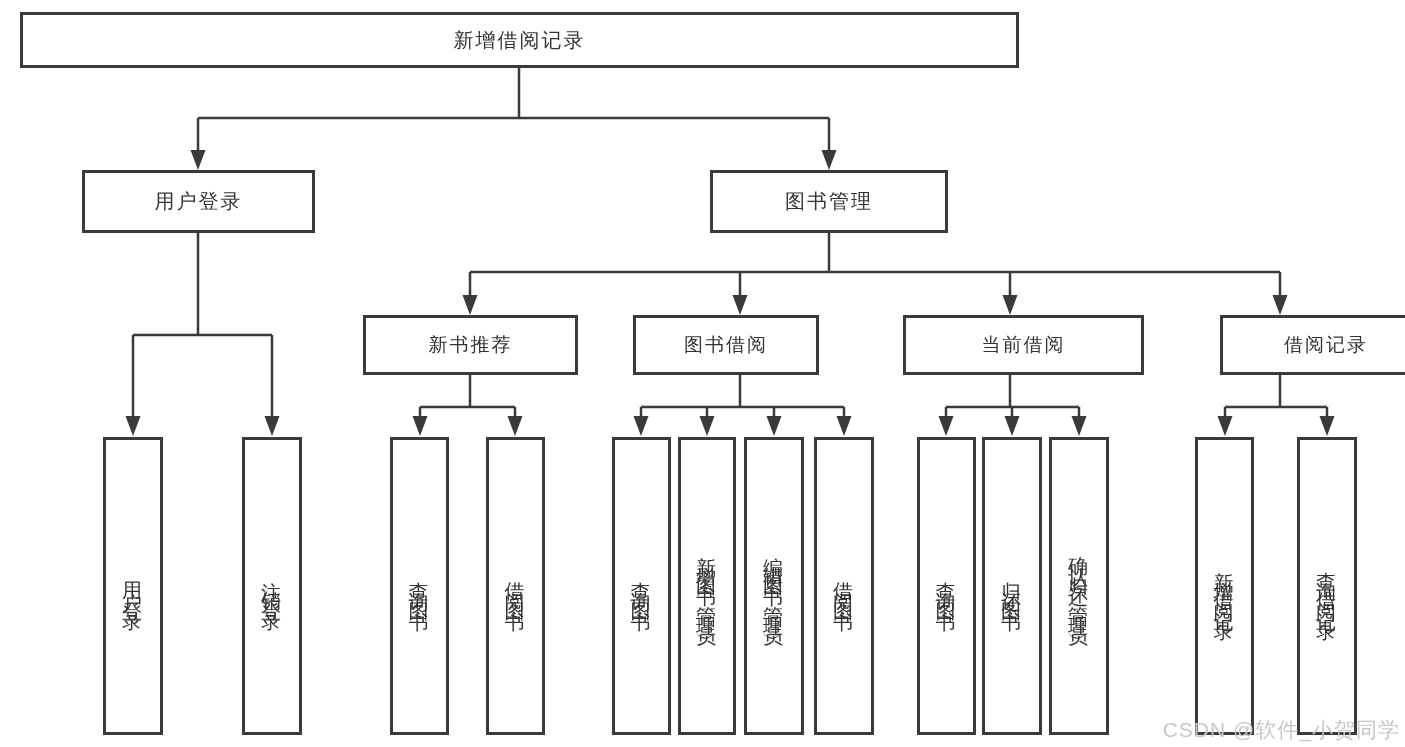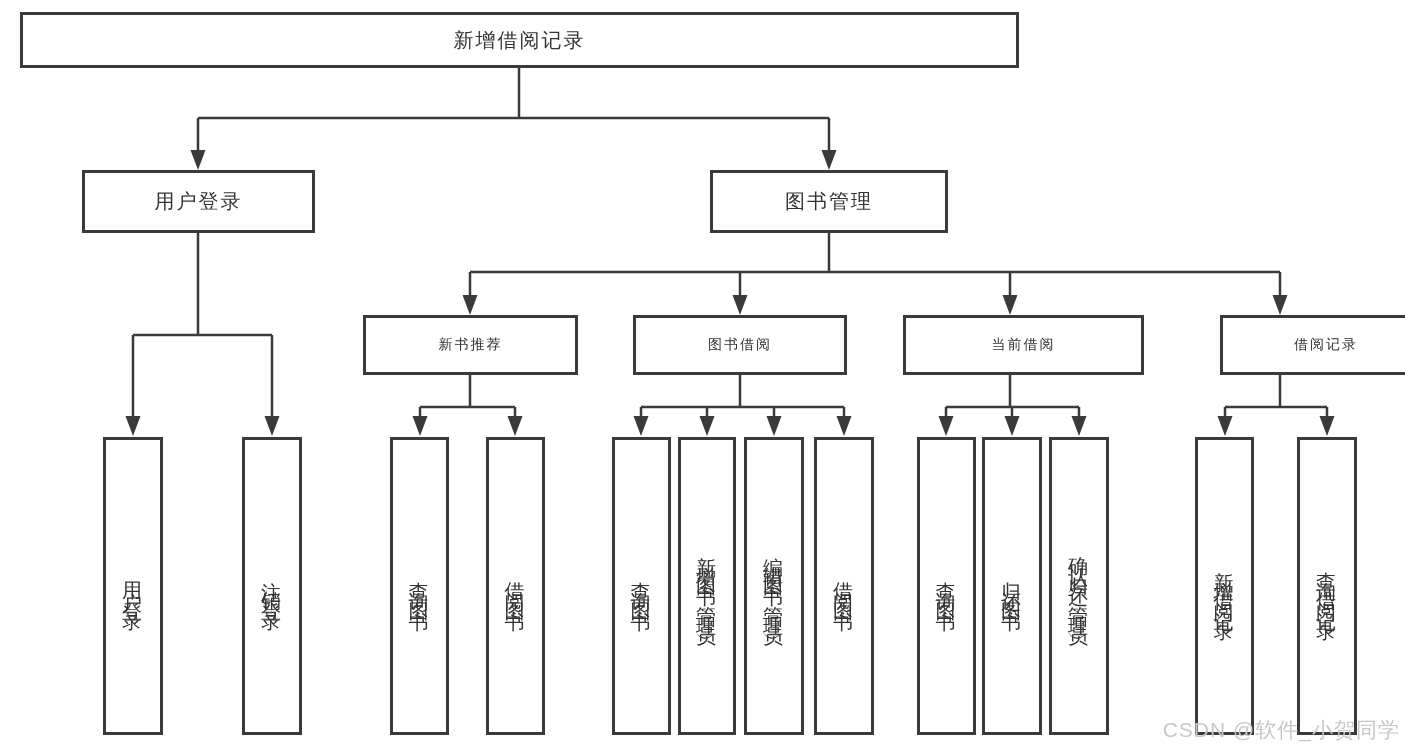--- a/index.html
+++ b/index.html
@@ -8,21 +8,21 @@
     font-family:"Liberation Sans","DejaVu Sans",sans-serif;color:#333333;overflow:hidden;
   }
   svg.connectors{position:absolute;left:0;top:0;z-index:1;pointer-events:none;}
   .box{
     position:absolute;background:#ffffff;border:3px solid #3a3a3a;box-sizing:border-box;
     display:flex;align-items:center;justify-content:center;z-index:2;
     font-size:20px;letter-spacing:2px;white-space:nowrap;
   }
   .root{left:20px;top:12px;width:999px;height:56px;}
   .lvl2{top:170px;height:63px;}
-  .mod{top:315px;height:60px;font-size:14px;}
+  .mod{top:315px;height:60px;font-size:19px;}
   .leaf{
     top:437px;height:298px;
     writing-mode:vertical-rl;text-orientation:mixed;
     font-size:20px;letter-spacing:10px;
   }
   .watermark{
     position:absolute;right:5px;bottom:3px;z-index:6;
     font-size:21px;letter-spacing:1px;color:#c7c7c7;margin-left:12px;
   }
 </style>
@@ -62,21 +62,21 @@
       <polygon points="1319.5,416 1334.5,416 1327,436"></polygon>
     </g>
   </svg>
 
   <div class="box root">新增借阅记录</div>
 
   <div class="box lvl2" style="left:82px;width:233px;">用户登录</div>
   <div class="box lvl2" style="left:710px;width:238px;">图书管理</div>
 
   <div class="box mod" style="left:363px;width:215px;">新书推荐</div>
-  <div class="box mod" style="left:633px;width:214px;">图书借阅</div>
+  <div class="box mod" style="left:633px;width:186px;">图书借阅</div>
   <div class="box mod" style="left:903px;width:241px;">当前借阅</div>
   <div class="box mod" style="left:1220px;width:212px;">借阅记录</div>
 
   <div class="box leaf" style="left:103px;width:60px;">用户登录</div>
   <div class="box leaf" style="left:242px;width:60px;">注销登录</div>
 
   <div class="box leaf" style="left:390px;width:59px;">查询图书</div>
   <div class="box leaf" style="left:486px;width:59px;">借阅图书</div>
 
   <div class="box leaf" style="left:612px;width:59px;">查询图书</div>

